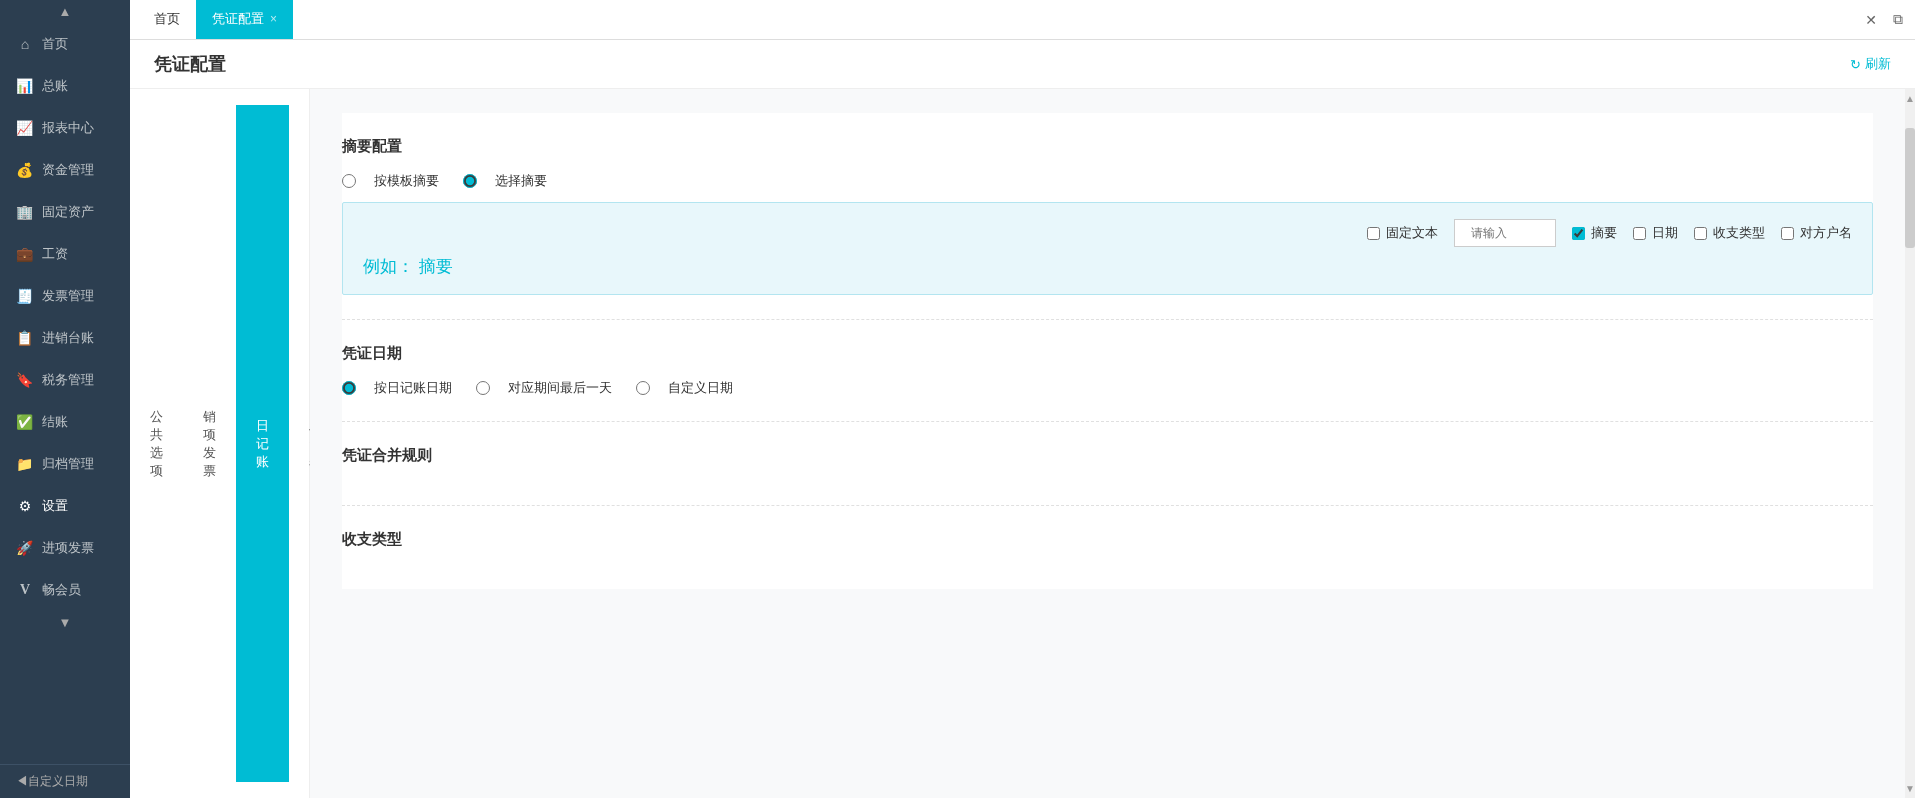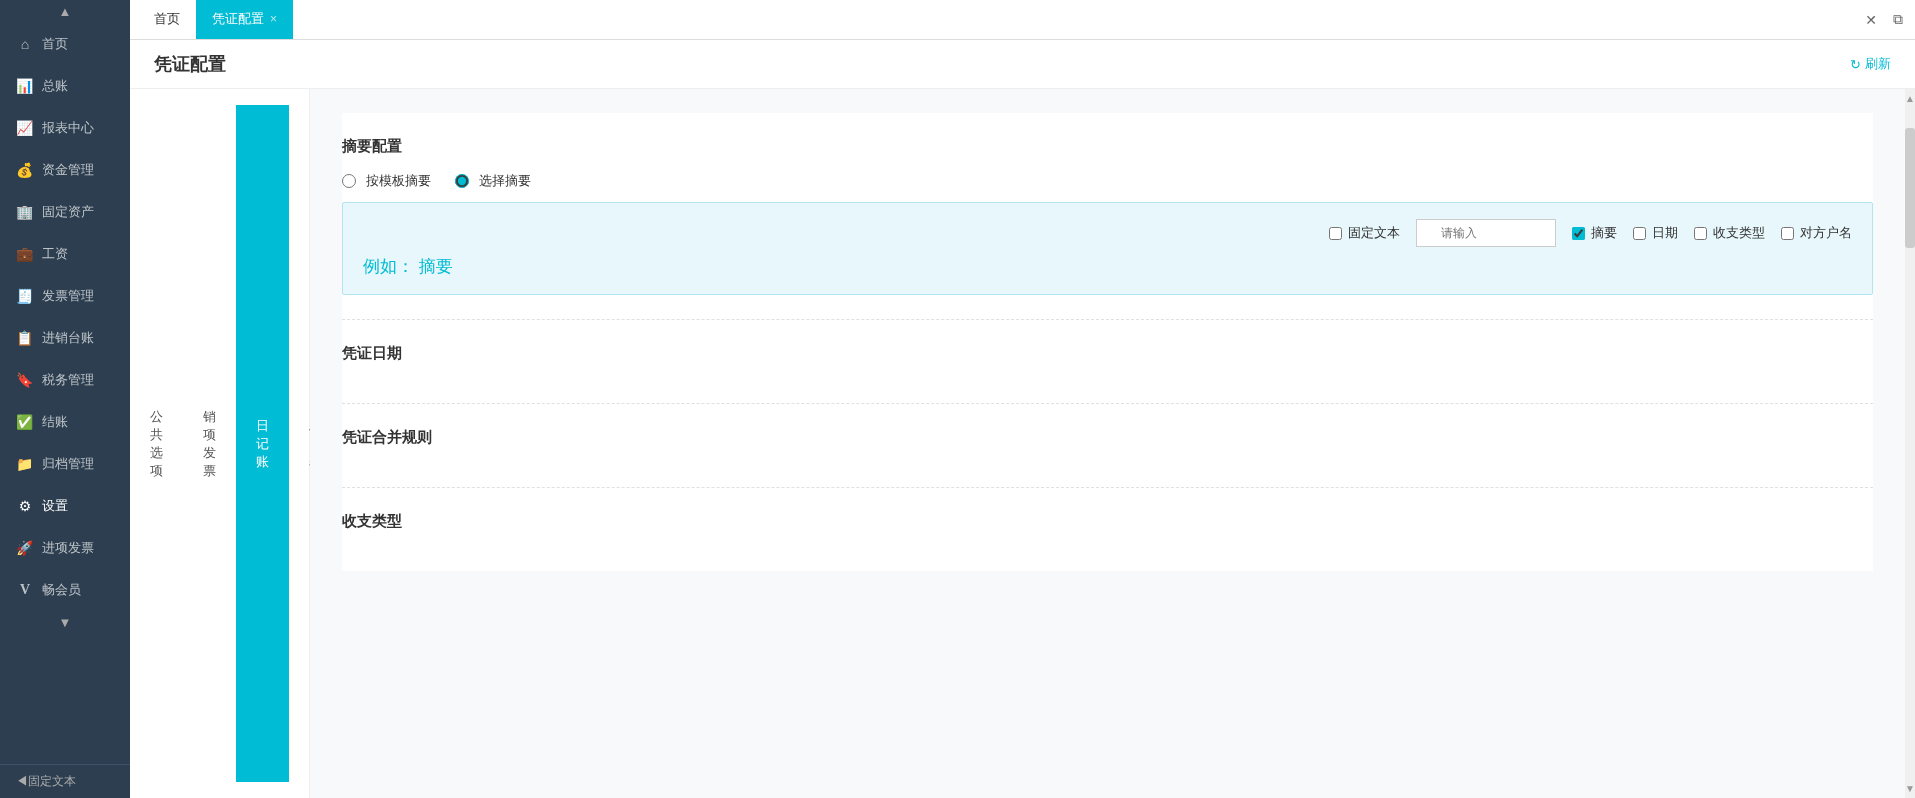--- a/index.html
+++ b/index.html
@@ -194,21 +194,21 @@
     
     .radio-group {
       display: flex;
       align-items: center;
       gap: 24px;
       flex-wrap: wrap;
     }
     .radio-option {
       display: flex;
       align-items: center;
-      gap: 10px;
+      gap: 18px;
       cursor: pointer;
       color: #333;
       font-size: 13px;
     }
     .radio-option input[type="radio"] {
       accent-color: #00bcd4;
       width: 14px;
       height: 14px;
     }
 
@@ -235,23 +235,23 @@
       font-size: 13px;
       color: #333;
     }
     .checkbox-option input[type="checkbox"] {
       accent-color: #00bcd4;
       width: 13px;
       height: 13px;
     }
     .text-input {
       border: 1px solid #ccc;
-      padding: 4px 24px;
+      padding: 4px 16px;
       font-size: 12px;
-      width: 140px;
+      width: 102px;
       height: 28px;
       color: #999;
       outline: none;
     }
     .example-text {
       margin-top: 8px;
       color: #00bcd4;
       font-size: 17px;
     }
 
@@ -386,21 +386,21 @@
     <span>进项发票</span>
   </div>
   <div class="sidebar-item">
     <span class="icon" style="font-family:serif;font-weight:bold;">V</span>
     <span>畅会员</span>
   </div>
 
   <div class="sidebar-scroll-down">▼</div>
 
   <div class="sidebar-bottom">
-    <span>◀固定文本</span>
+    <span>◀自定义日期</span>
   </div>
 </div>
 
 <div class="main-area">
 
   <div class="tab-bar">
     <div class="tab">
       <span>首页</span>
     </div>
     <div class="tab active">
@@ -485,20 +485,34 @@
             </div>
             <div class="example-text">
               <span>例如：</span>
               <span>摘要</span>
             </div>
           </div>
         </div>
 
         <div class="section">
           <div class="section-title">凭证日期</div>
+          <div class="radio-group">
+            <label class="radio-option">
+              <input type="radio" name="voucher_date" checked="" style="">
+              <span>按日记账日期</span>
+            </label>
+            <label class="radio-option">
+              <input type="radio" name="voucher_date" style="">
+              <span>对应期间最后一天</span>
+            </label>
+            <label class="radio-option">
+              <input type="radio" name="voucher_date" style="">
+              <span>自定义日期</span>
+            </label>
+          </div>
         </div>
 
         <div class="section">
           <div class="section-title">凭证合并规则</div>
         </div>
 
         <div class="section">
           <div class="section-title">收支类型</div>
         </div>
 

